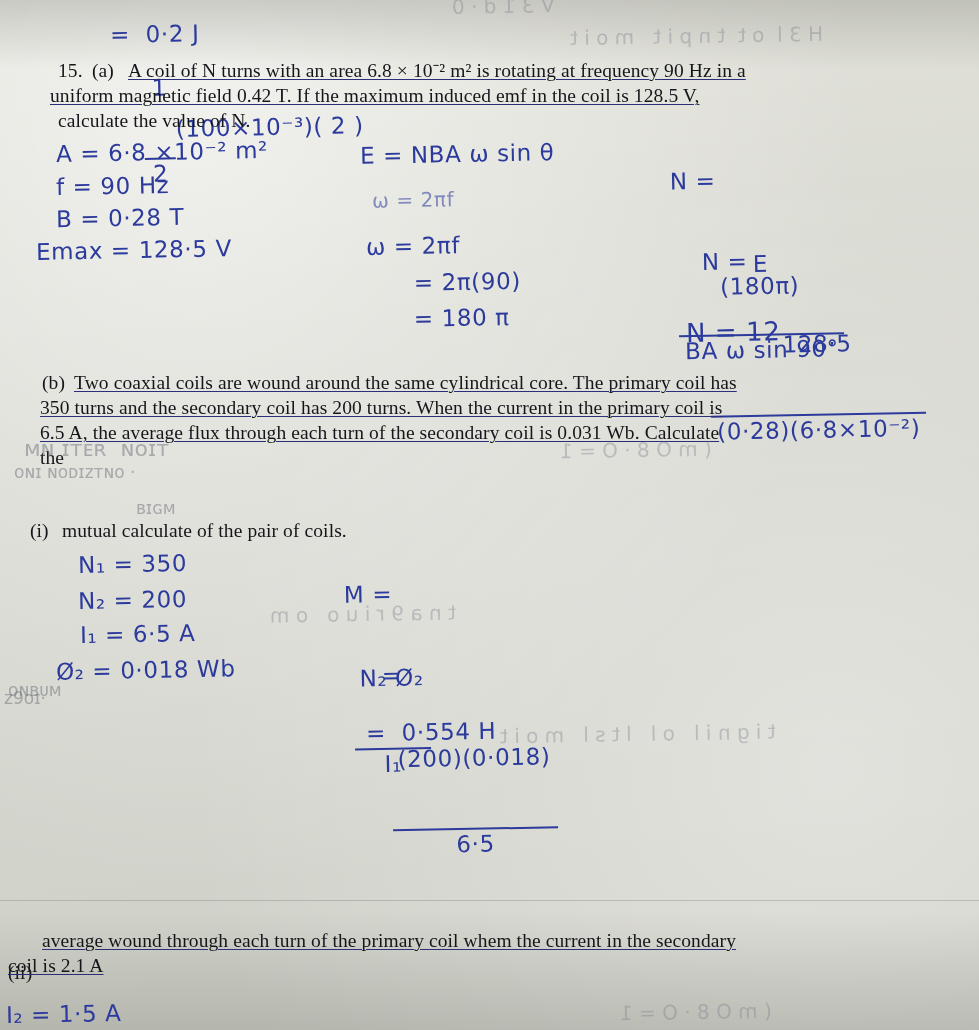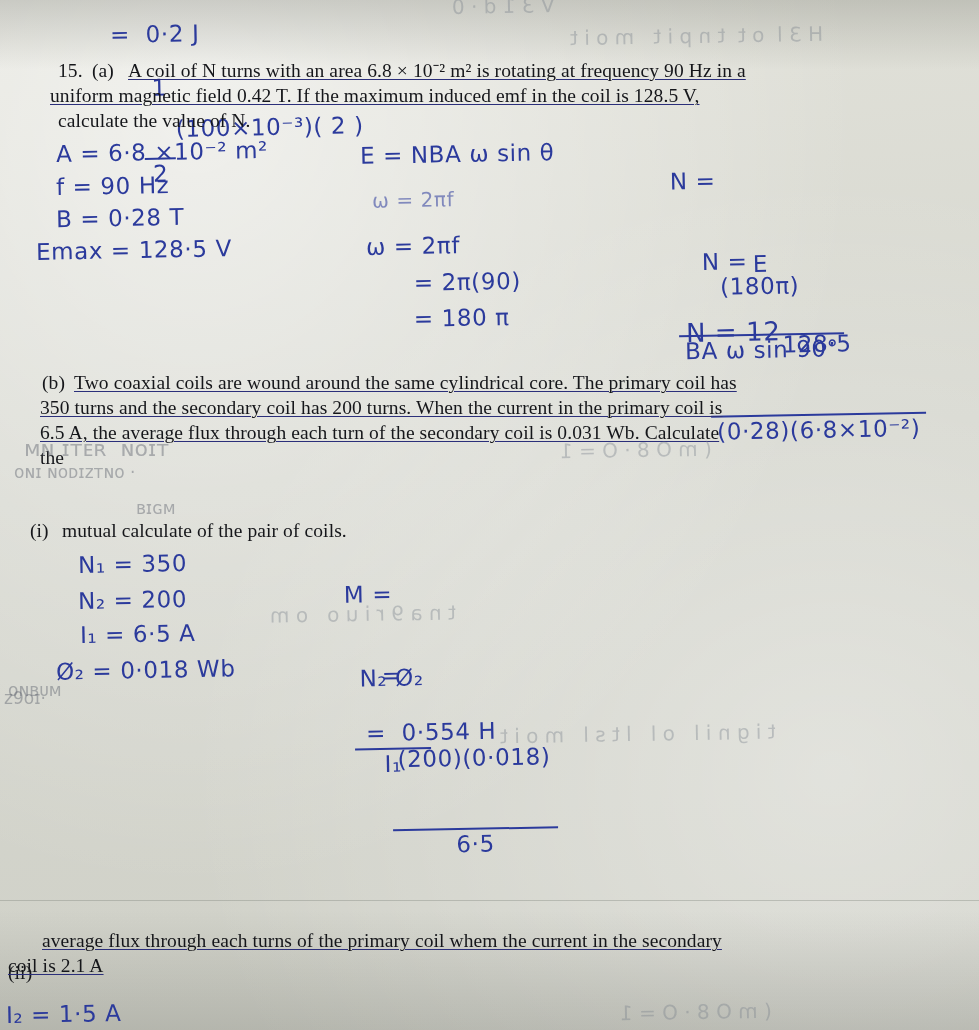--- a/index.html
+++ b/index.html
@@ -211,21 +211,21 @@
 <div class="ghost" style="left:500px; top:722px;">t i g n i l   o l   l t s l   m o i t</div>
 <div class="pencil" style="left:8px; top:680px; font-size:17px;">ᴏɴʙᴜᴍ</div>
 <div class="pencil" style="left:4px; top:688px; font-size:17px;">ᴢ9ᴏɪ·</div>
 
 <div class="rule-line" style="left:0; top:900px; width:979px;"></div>
 
 <div class="printed" style="left:8px; top:928px; width:34px;margin-top:32px;">
   <span>(ii)</span>
 </div>
 <div class="printed" style="left:42px; top:928px; width:935px;">
-  <span class="u">average flux through each turns of the primary coil whem the current in the secondary</span>
+  <span class="u">average wound through each turn of the primary coil whem the current in the secondary</span>
 </div>
 <div class="printed" style="left:8px; top:953px; width:400px;">
   <span class="u">coil is 2.1 A</span>
 </div>
 
 <div class="hand" style="left:6px; top:1000px;">I₂ = 1·5 A</div>
 <div class="hand" style="left:280px; top:998px;">
   <span>M =</span>
   
 </div>

